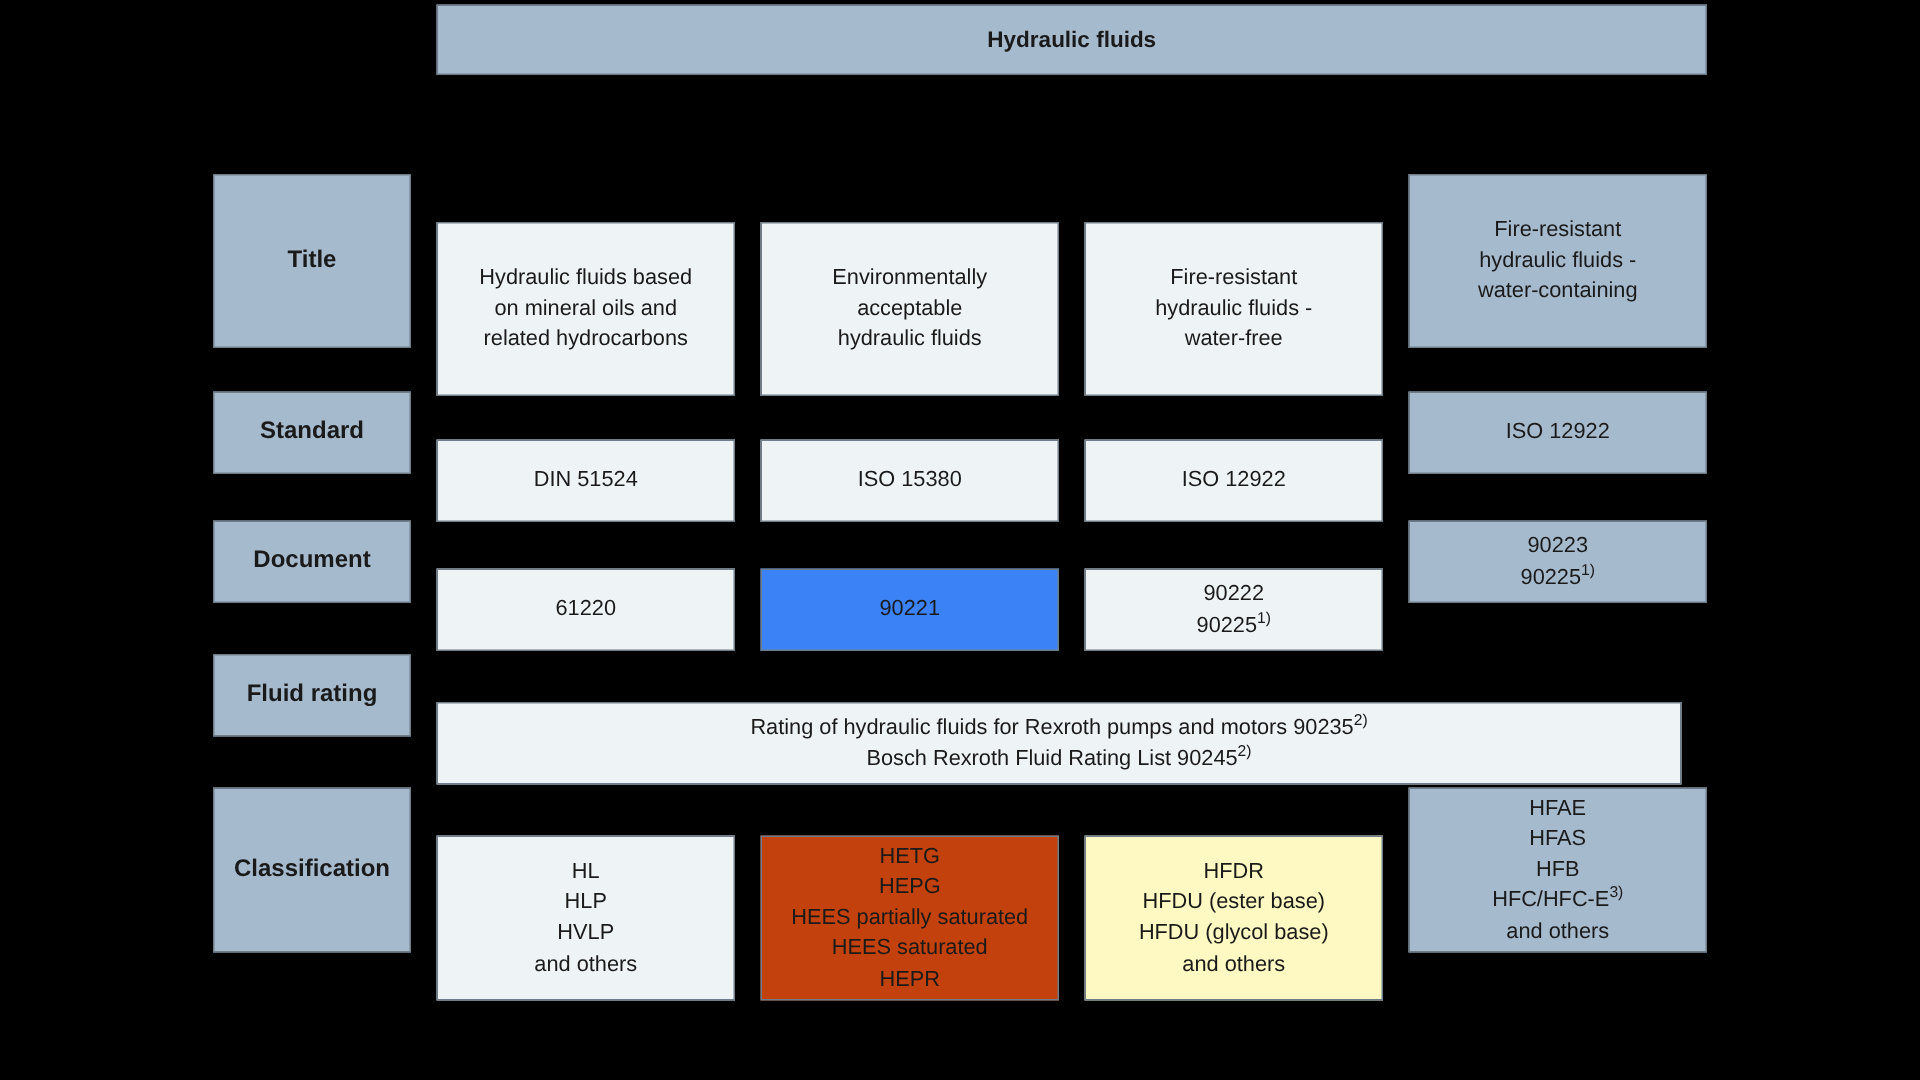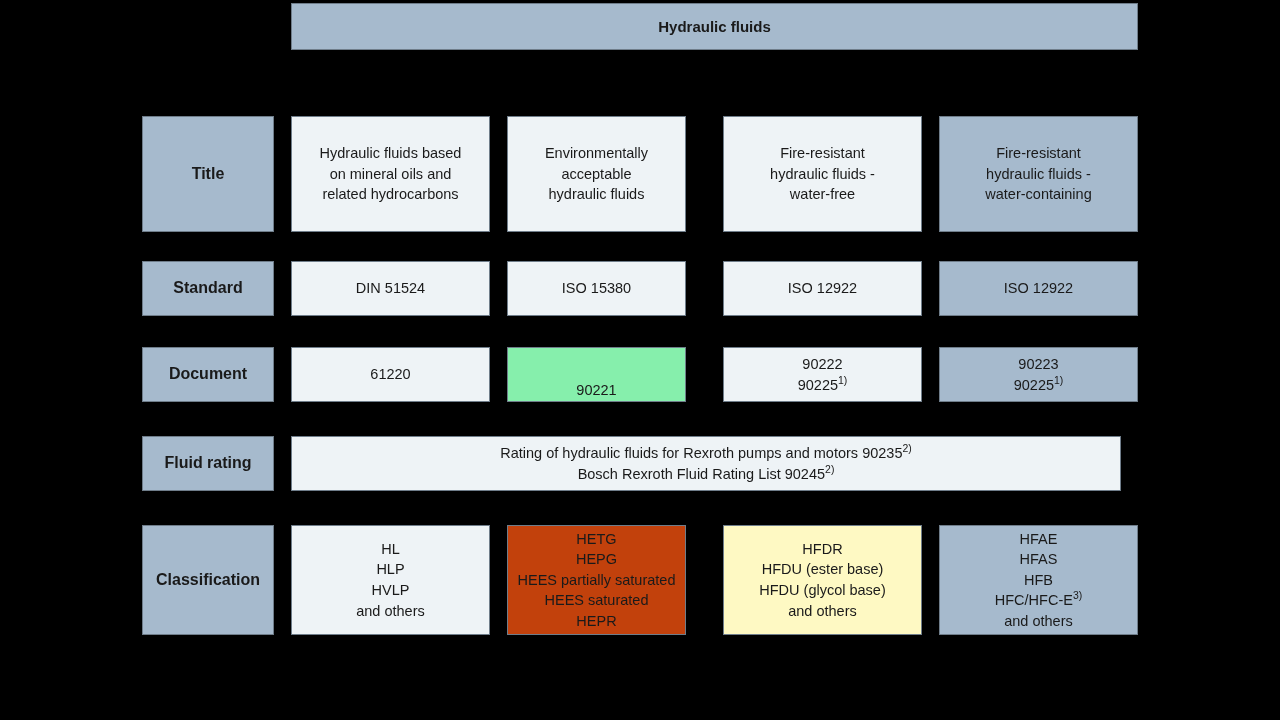--- a/index.html
+++ b/index.html
@@ -22,21 +22,21 @@
     box-sizing: border-box;
     border: 1px solid #6f7d8a;
     display: flex;
     align-items: center;
     justify-content: center;
     text-align: center;
     line-height: 1.42;
     font-size: 14.5px;
     position: absolute;
   }
-  .cell.light { background: #eef3f6; }
+  .cell.light { background: #eef3f6; margin-top: 32px; }
   .cell.blue  { background: #a6bacd; }
   .cell.label {
     background: #a6bacd;
     font-weight: bold;
     font-size: 16px;
   }
   .cell .txt { padding: 0 8px; }
 
   
   #banner {
@@ -51,21 +51,21 @@
     display: flex;
     align-items: center;
     justify-content: center;
     font-weight: bold;
     font-size: 15px;
   }
 
   
   .col-label { left: 142px;  width: 132px; }
   .col-1     { left: 291px;  width: 199px; }
-  .col-2     { left: 507px;  width: 179px; }
+  .col-2     { left: 507px;  width: 199px; }
   .col-3     { left: 723px;  width: 199px; }
   .col-4     { left: 939px;  width: 199px; }
   .col-wide  { left: 291px;  width: 830px; }
 
   
   .row-title   { top: 116px; height: 116px; }
   .row-std     { top: 261px; height: 55px;  }
   .row-doc     { top: 347px; height: 55px;  }
   .row-rating  { top: 436px; height: 55px;  }
   .row-class   { top: 525px; height: 110px; }
@@ -119,21 +119,21 @@
 <div class="cell blue col-4 row-std" style="background: rgb(166, 186, 205); border-color: rgb(111, 125, 138);">
   <span class="txt">ISO 12922</span>
 </div>
 
 <div class="cell label col-label row-doc" style="background: rgb(166, 186, 205); border-color: rgb(111, 125, 138);">
   <span class="txt">Document</span>
 </div>
 <div class="cell light col-1 row-doc" style="background: rgb(238, 243, 246); border-color: rgb(111, 125, 138);">
   <span class="txt"><span class="multiline">61220</span><sup></sup></span>
 </div>
-<div class="cell light col-2 row-doc" style="background: #86efac; border-color: rgb(111, 125, 138); align-items: flex-end;">
+<div class="cell light col-2 row-doc" style="background: #3b82f6; border-color: rgb(111, 125, 138);">
   <span class="txt"><span class="multiline">90221</span><sup></sup></span>
 </div>
 <div class="cell light col-3 row-doc" style="background: rgb(238, 243, 246); border-color: rgb(111, 125, 138);">
   <span class="txt"><span class="multiline">90222
 90225</span><sup>1)</sup></span>
 </div>
 <div class="cell blue col-4 row-doc" style="background: rgb(166, 186, 205); border-color: rgb(111, 125, 138);">
   <span class="txt"><span class="multiline">90223
 90225</span><sup>1)</sup></span>
 </div>

